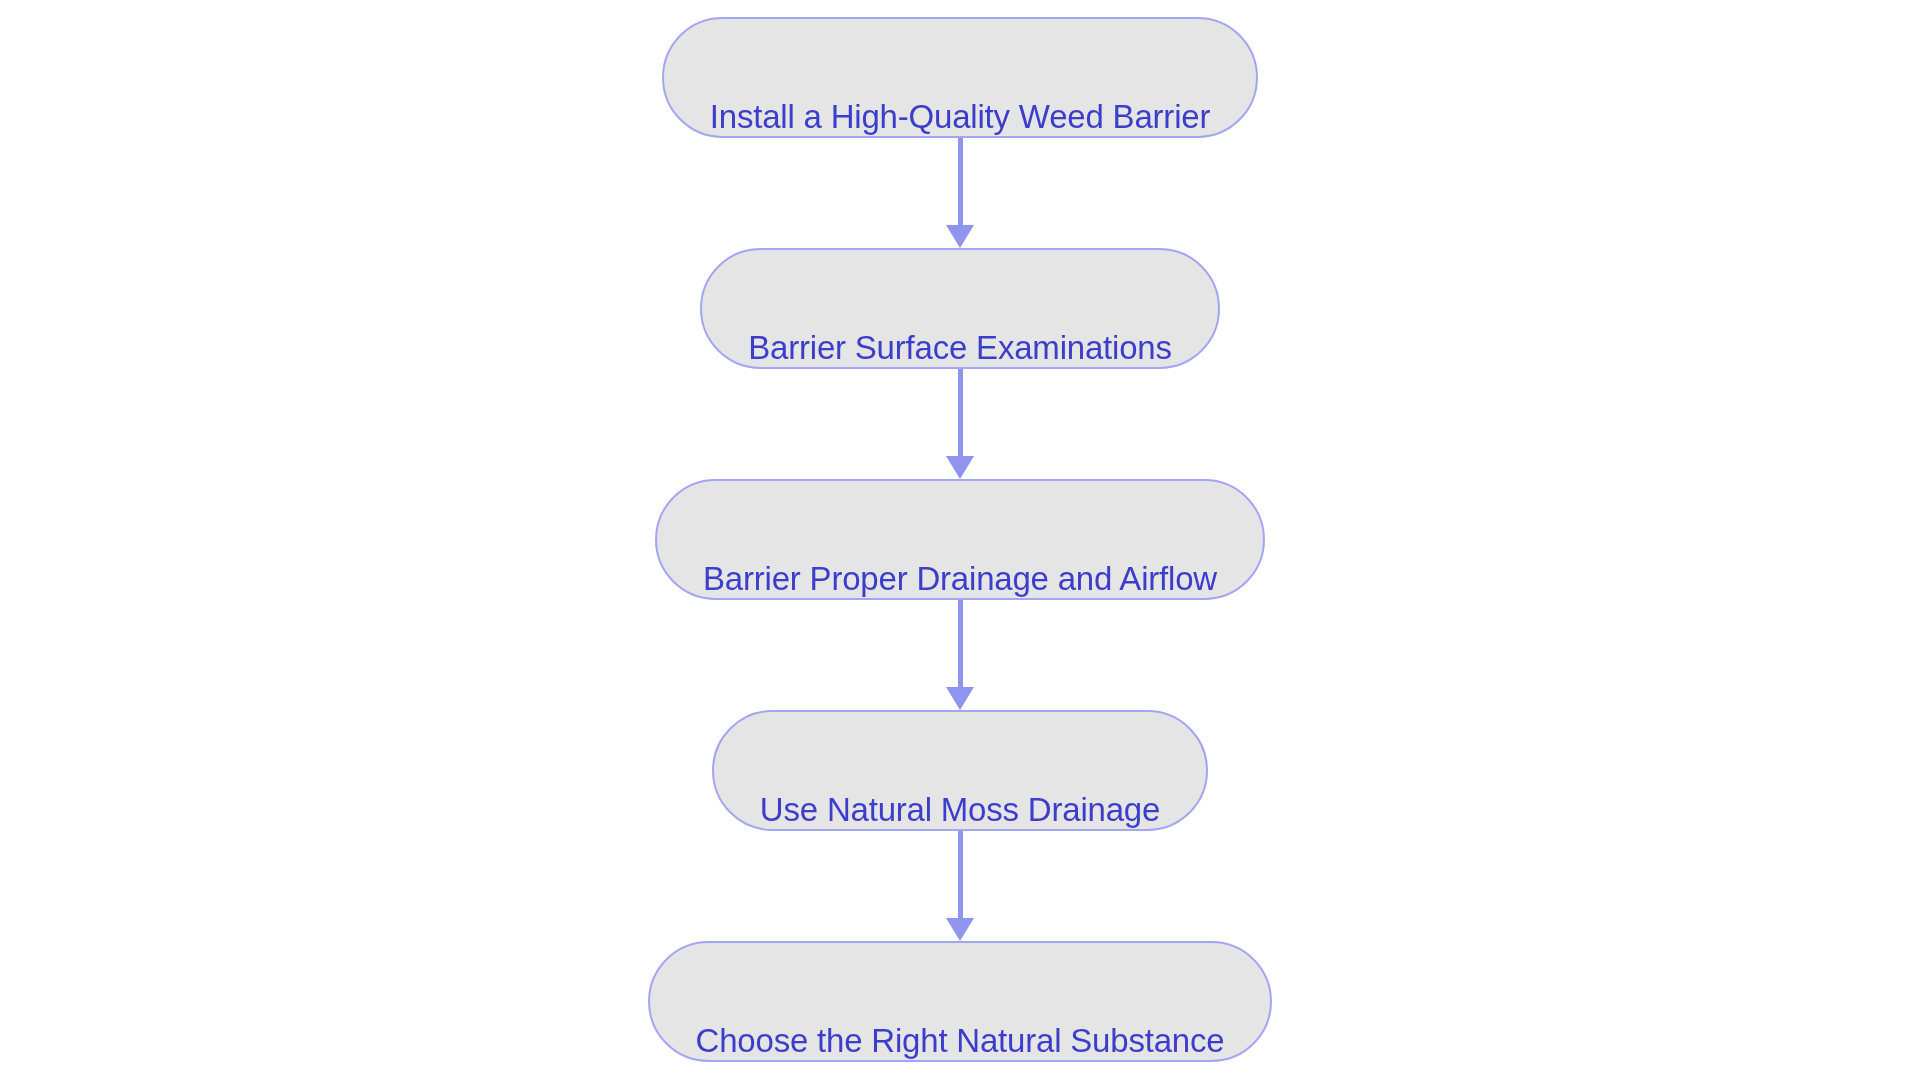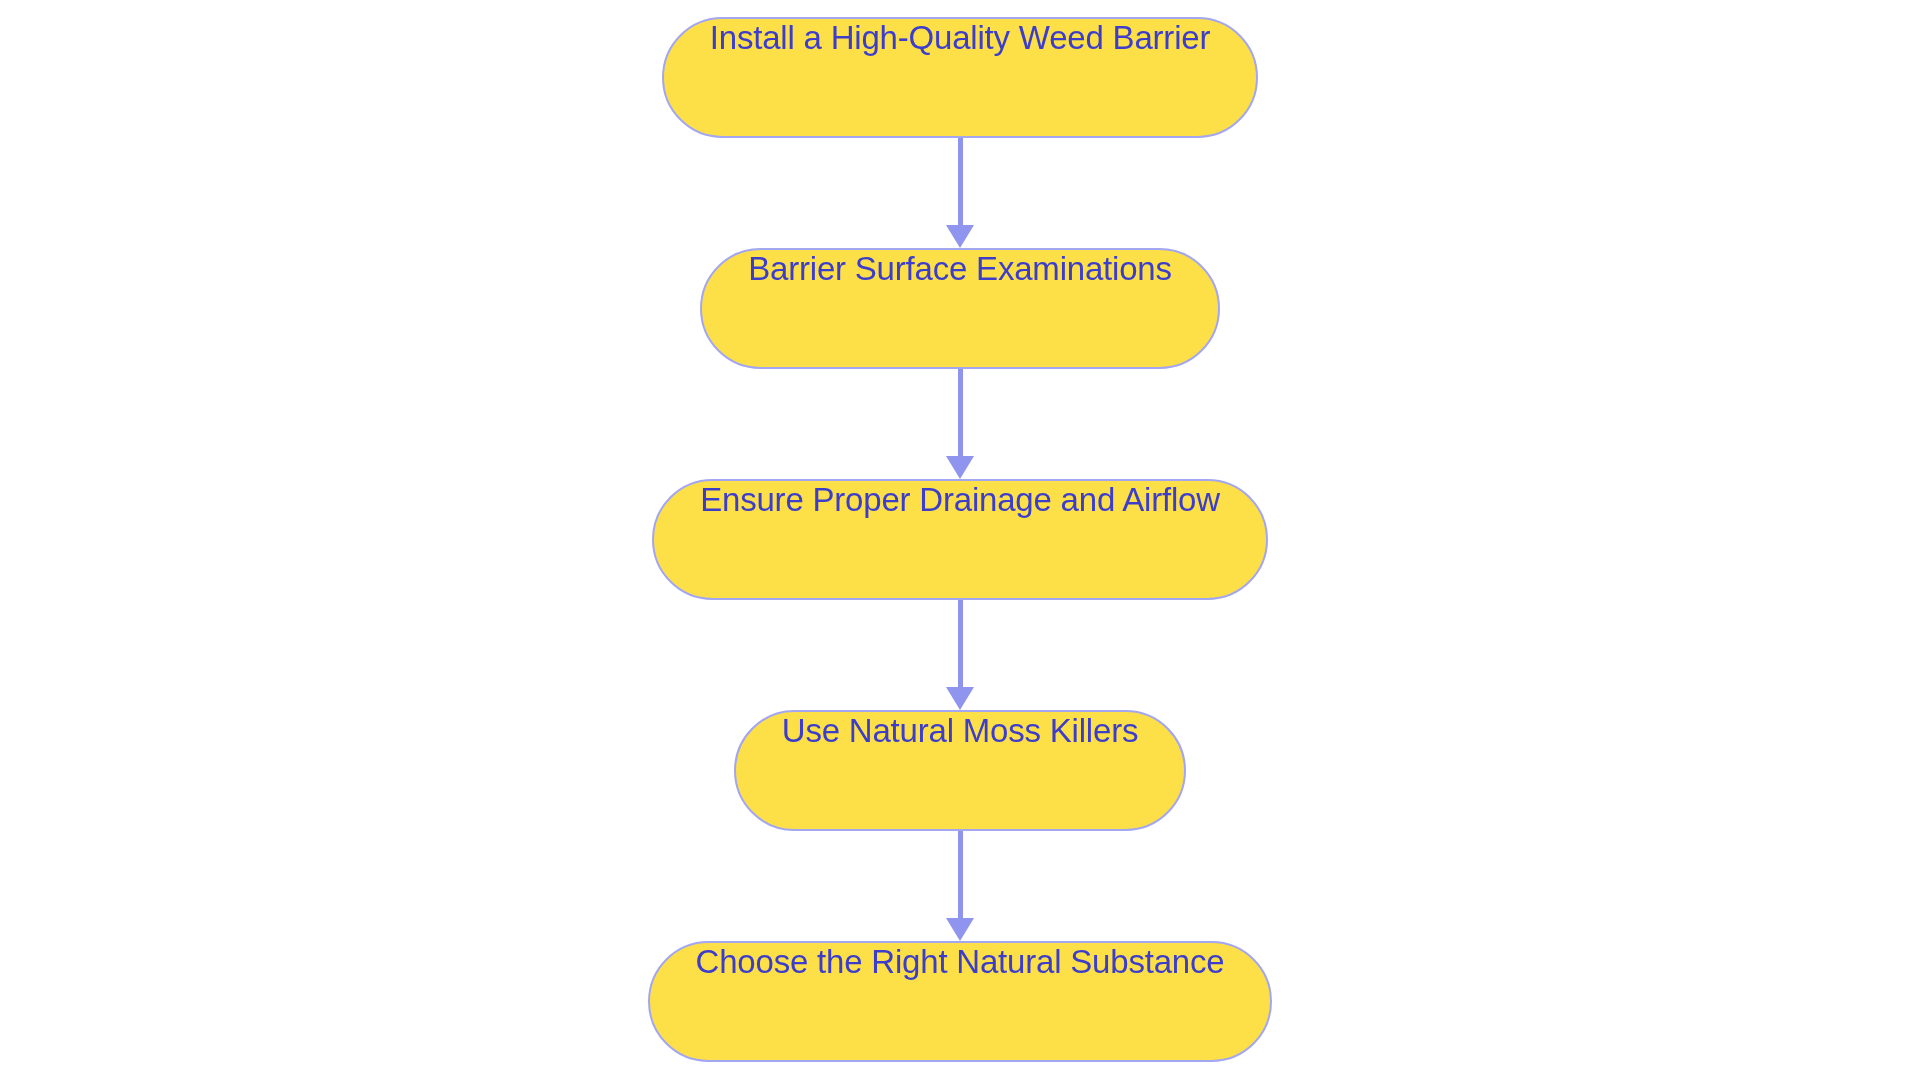--- a/index.html
+++ b/index.html
@@ -23,25 +23,25 @@
     padding-top: 17px;
     display: flex;
     flex-direction: column;
     align-items: center;
   }
   .node {
     box-sizing: border-box;
     height: 121px;
     min-width: 418px;
     border-radius: 62px;
-    background: #fde047;
+    background: #e5e5e5;
     border: 2px solid #a3a6f0;
     color: #3c3ecb;
     display: flex;
-    align-items: flex-start;
+    align-items: flex-end;
     justify-content: center;
     padding: 0 46px;
     font-size: 33px;
     font-weight: 500;
     letter-spacing: -0.2px;
     white-space: nowrap;
   }
   .arrow {
     height: 110px;
     display: flex;
@@ -80,30 +80,30 @@
     <div class="node">
       <span>Barrier Surface Examinations</span>
     </div>
 
     <div class="arrow">
       <div class="stem"></div>
       <div class="head"></div>
     </div>
 
     <div class="node">
-      <span>Ensure Proper Drainage and Airflow</span>
+      <span>Barrier Proper Drainage and Airflow</span>
     </div>
 
     <div class="arrow">
       <div class="stem"></div>
       <div class="head"></div>
     </div>
 
     <div class="node">
-      <span>Use Natural Moss Killers</span>
+      <span>Use Natural Moss Drainage</span>
     </div>
 
     <div class="arrow">
       <div class="stem"></div>
       <div class="head"></div>
     </div>
 
     <div class="node">
       <span>Choose the Right Natural Substance</span>
     </div>

